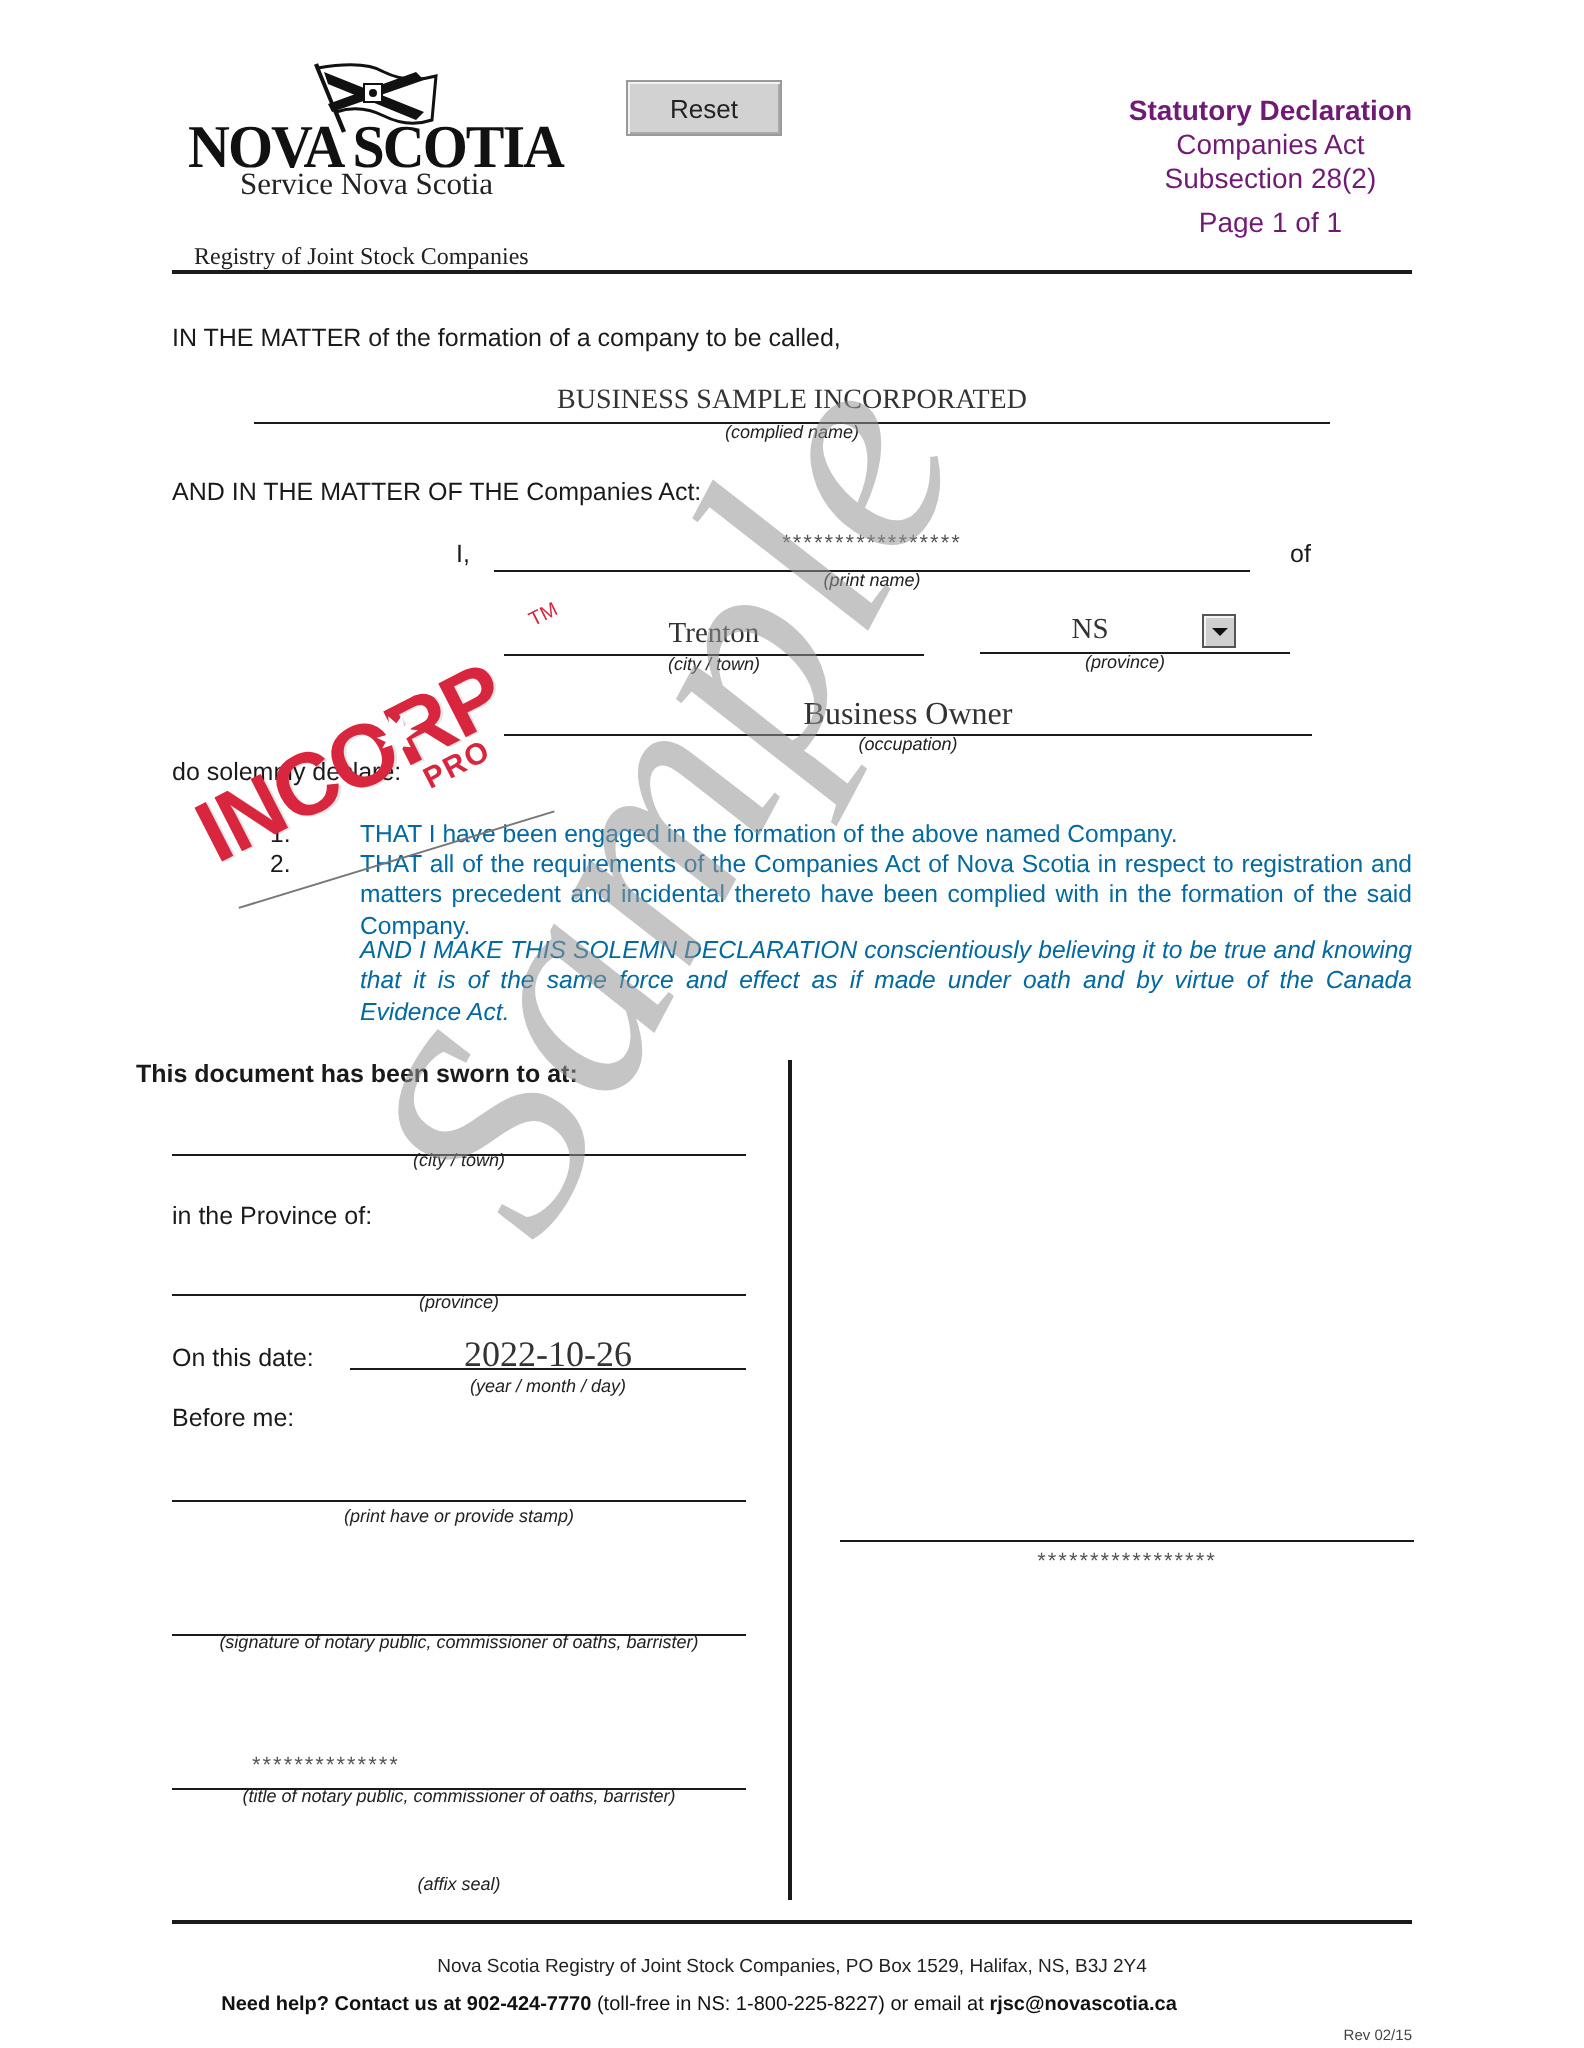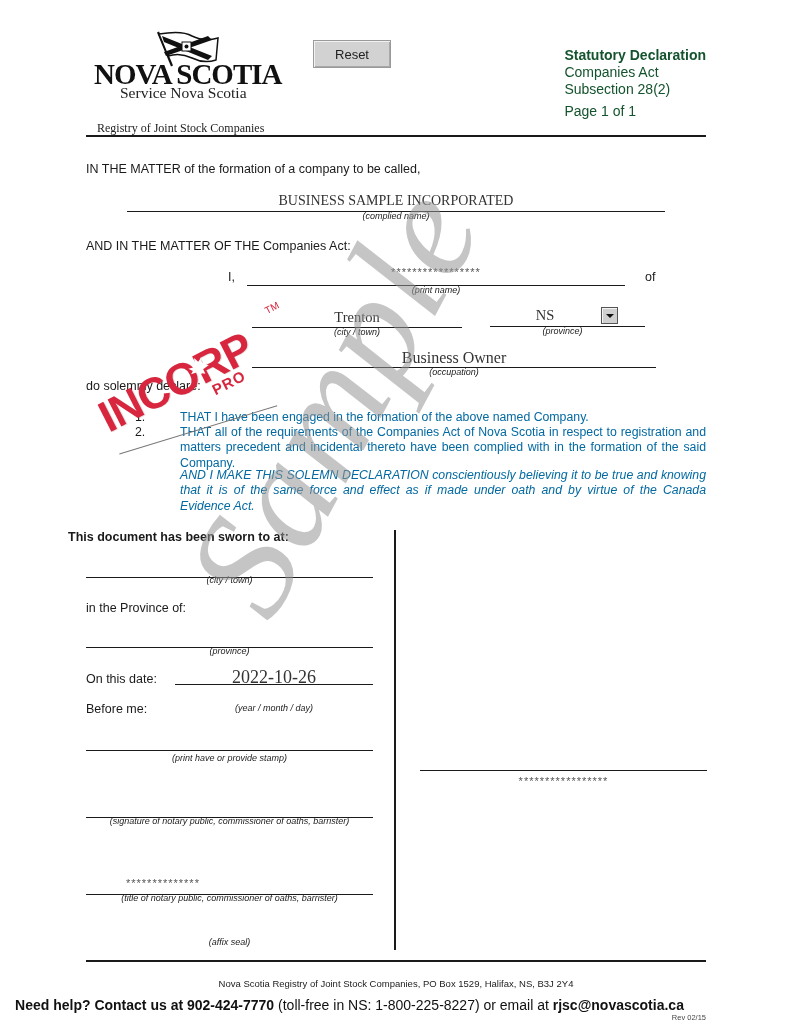--- a/index.html
+++ b/index.html
@@ -13,21 +13,21 @@
   .val { position: absolute; font-family: "Liberation Serif", serif; text-align: center; color: #333; }
   .stars { font-family: "Liberation Sans", sans-serif; letter-spacing: 1px; color: #555; font-size: 11px; }
 
   
   .logo-word { position: absolute; left: 94px; top: 58px; font-family: "Liberation Serif", serif; font-weight: bold; font-size: 29px; letter-spacing: -1px; color: #111; transform: scaleY(1.05); }
   .logo-sub { position: absolute; left: 120px; top: 84px; font-family: "Liberation Serif", serif; font-size: 15.5px; color: #222; }
   .registry { position: absolute; left: 97px; top: 121px; font-family: "Liberation Serif", serif; font-size: 12px; color: #222; }
 
   .reset-btn { position: absolute; left: 313px; top: 40px; width: 78px; height: 28px; background: #d2d2d2; border: 1px solid #9a9a9a; box-shadow: inset 1px 1px 0 #f2f2f2, inset -1px -1px 0 #a8a8a8; font-size: 13px; color: #222; display: flex; align-items: center; justify-content: center; cursor: pointer; }
 
-  .hdr-right { position: absolute; right: 86px; top: 47px; text-align: left; font-size: 14px; line-height: 17px; color: #14532d; }
+  .hdr-right { position: absolute; right: 86px; top: 47px; text-align: center; font-size: 14px; line-height: 17px; color: #701a75; }
   .hdr-right .title { font-weight: bold; }
   .hdr-right .page { margin-top: 5px; }
 
   .para { position: absolute; font-size: 12.3px; line-height: 15.3px; text-align: justify; color: #0369a1; }
   .num { position: absolute; font-size: 12.3px; }
 
   .dropdown-btn { position: absolute; left: 601px; top: 307px; width: 17px; height: 17px; background: #d0d0d0; border: 1px solid #555; box-shadow: inset 1px 1px 0 #f4f4f4; display: flex; align-items: center; justify-content: center; cursor: pointer; }
   .dropdown-btn::after { content: ""; border-left: 4px solid transparent; border-right: 4px solid transparent; border-top: 4px solid #111; }
 
   .vdivider { position: absolute; left: 394px; top: 530px; width: 0; height: 420px; border-left: 2.5px solid #1a1a1a; }
@@ -35,21 +35,21 @@
   .watermark { position: absolute; left: 150px; top: 560px; font-family: "Liberation Serif", serif; font-style: italic; font-size: 150px; color: rgba(150,150,150,0.55); transform: rotate(-62deg); transform-origin: left top; white-space: nowrap; pointer-events: none; letter-spacing: 2px; }
 
   .incorp { position: absolute; left: 92px; top: 400px; transform: rotate(-27deg); transform-origin: left top; pointer-events: none; }
   .incorp .big { font-family: "Liberation Sans", sans-serif; font-weight: bold; font-size: 44px; color: #d7263d; letter-spacing: -1px; line-height: 44px; text-shadow: 1px 1px 0 rgba(0,0,0,0.1); }
   .incorp .pro { position: absolute; left: 112px; top: 38px; font-weight: bold; font-size: 15px; color: #d7263d; letter-spacing: 1px; }
   .incorp .tm { position: absolute; left: 195px; top: -6px; font-size: 10px; color: #d7263d; }
   .incorp .swoosh { position: absolute; left: 0px; top: 60px; width: 165px; height: 0; border-top: 1px solid #777; transform: rotate(10deg); transform-origin: left top; }
 
   .footer-line { position: absolute; left: 86px; top: 960px; width: 620px; border-top: 2.5px solid #1a1a1a; }
   .footer1 { position: absolute; left: 0; width: 792px; top: 978px; text-align: center; font-size: 9.5px; color: #222; }
-  .footer2 { position: absolute; left: 0; width: 699px; top: 997px; text-align: center; font-size: 14px; font-weight: bold; color: #111; }
+  .footer2 { position: absolute; left: 0; width: 699px; top: 997px; text-align: center; font-size: 10px; font-weight: bold; color: #111; }
   .footer2 .normal { font-weight: normal; }
   .rev { position: absolute; right: 86px; top: 1013px; font-size: 7.5px; color: #444; margin-left: 32px; }
 </style>
 </head>
 <body>
 
 <div>
 
   <svg class="abs" style="left:152px; top:30px;" width="70" height="38" viewBox="0 0 70 38">
     <line x1="6" y1="2" x2="20" y2="36" stroke="#111" stroke-width="2.2"></line>
@@ -116,21 +116,21 @@
 <div class="cap" style="left:86px; top:575px; width:287px;">(city / town)</div>
 
 <div class="lbl" style="left:86px; top:601px;">in the Province of:</div>
 <div class="val" style="left:86px; top:630px; width:287px; font-size:13px;"></div>
 <div class="line" style="left:86px; top:647px; width:287px;"></div>
 <div class="cap" style="left:86px; top:646px; width:287px;">(province)</div>
 
 <div class="lbl" style="left:86px; top:672px;">On this date:</div>
 <div class="val" style="left:175px; top:667px; width:198px; font-size:18px;">2022-10-26</div>
 <div class="line" style="left:175px; top:684px; width:198px;"></div>
-<div class="cap" style="left:175px; top:688px; width:198px;margin-top:15px;">(year / month / day)</div>
+<div class="cap" style="left:175px; top:688px; width:198px;">(year / month / day)</div>
 
 <div class="lbl" style="left:86px; top:702px;">Before me:</div>
 <div class="line" style="left:86px; top:750px; width:287px;"></div>
 <div class="cap" style="left:86px; top:753px; width:287px;">(print have or provide stamp)</div>
 
 <div class="line" style="left:86px; top:817px; width:287px;"></div>
 <div class="cap" style="left:86px; top:816px; width:287px;">(signature of notary public, commissioner of oaths, barrister)</div>
 
 <div class="abs stars" style="left:126px; top:877px;">**************</div>
 <div class="line" style="left:86px; top:894px; width:287px;"></div>

